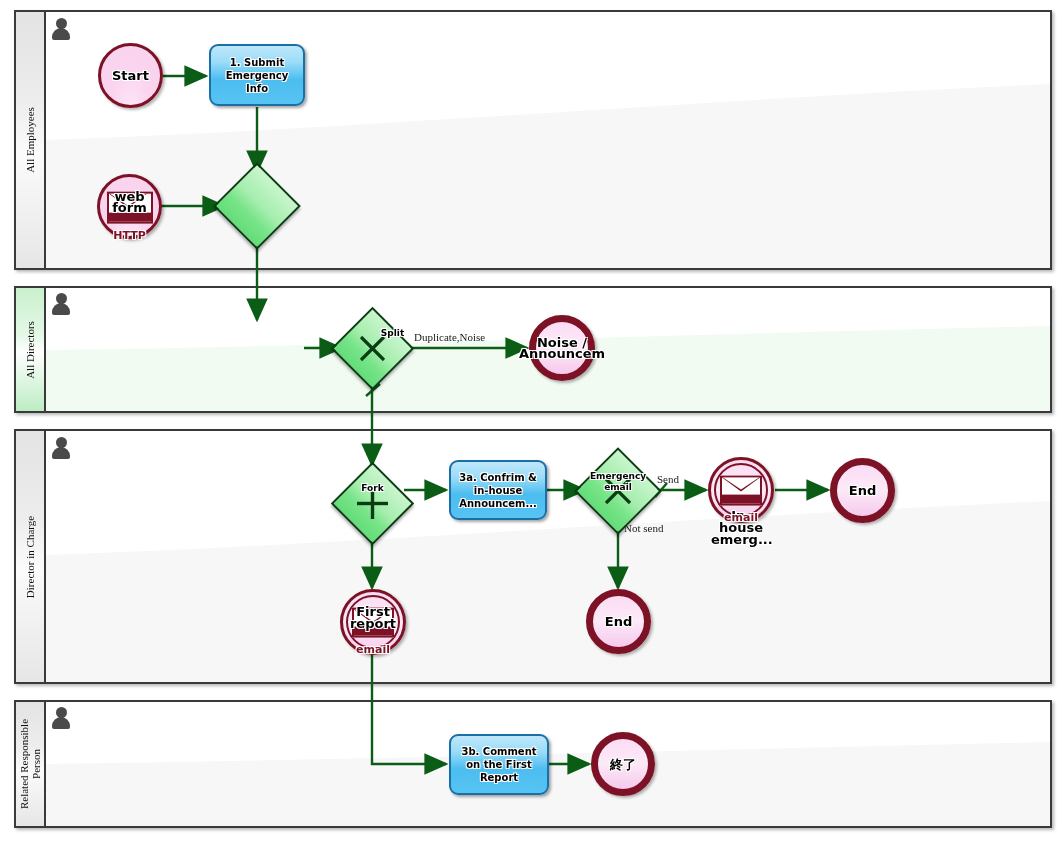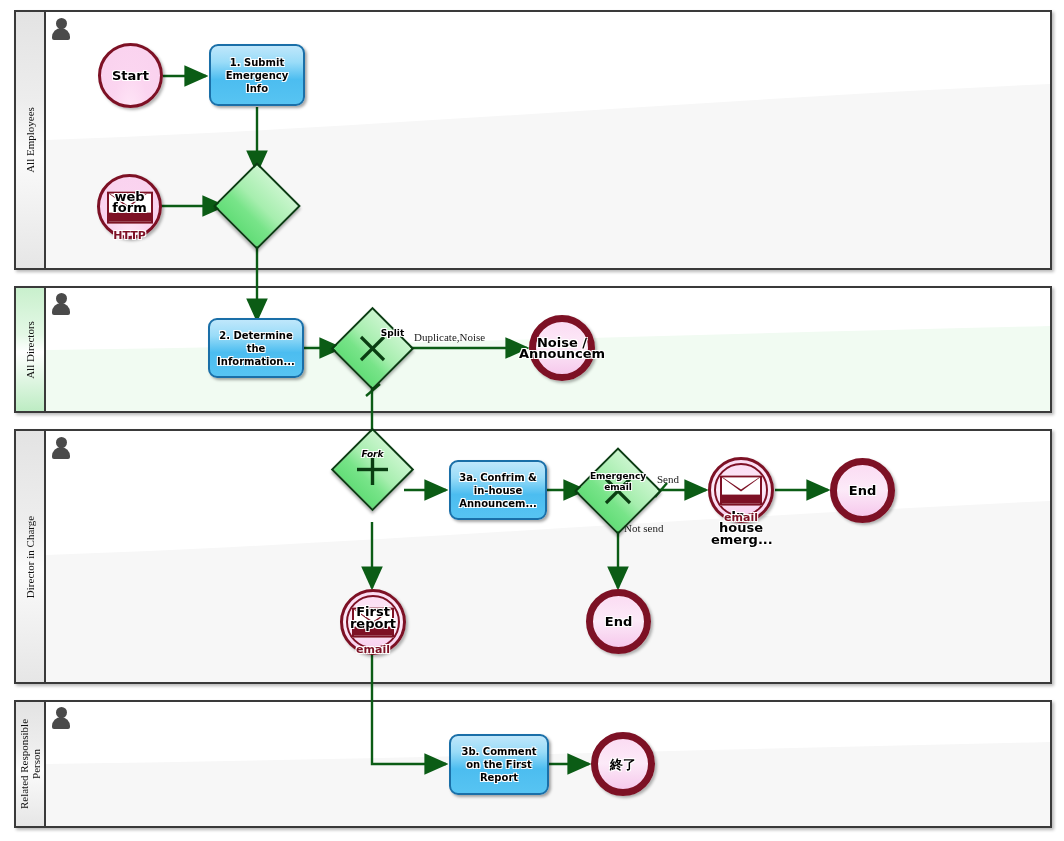--- a/index.html
+++ b/index.html
@@ -241,38 +241,35 @@
         <div class="msg-band"></div>
       </div>
       <span class="ev-label" style="position:absolute;top:14px;left:0;width:100%;">web form</span>
       <span class="ev-sub below">HTTP</span>
     </div>
 
     <div class="node gw" style="left:226px;top:175px;width:62px;height:62px;">
       <div class="dia"></div>
     </div>
 
-    <div class="node task" style="left:208px;top:318px;width:96px;height:60px;">
-      <span>2. Determine the Information...</span>
-    </div>
 
     <div class="node gw" style="left:343px;top:319px;width:59px;height:59px;">
       <div class="dia"></div>
       <svg class="mark" viewBox="0 0 59 59">
         <line x1="18" y1="18" x2="41" y2="41" stroke="#0a3d12" stroke-width="3.2"></line>
         <line x1="41" y1="18" x2="18" y2="41" stroke="#0a3d12" stroke-width="3.2"></line>
       </svg>
       <span class="gw-label" style="top:9px;padding-left:40px;">Split</span>
     </div>
 
     <div class="node ev ev-end" style="left:529px;top:315px;width:66px;height:66px;">
       <span class="ev-label">Noise / Announcem</span>
     </div>
 
-    <div class="node gw" style="left:343px;top:440px;width:59px;height:59px;font-style:italic;">
+    <div class="node gw" style="left:343px;top:474px;width:59px;height:59px;">
       <div class="dia"></div>
       <svg class="mark" viewBox="0 0 59 59">
         <line x1="29.5" y1="14" x2="29.5" y2="45" stroke="#0a3d12" stroke-width="3.4"></line>
         <line x1="14" y1="29.5" x2="45" y2="29.5" stroke="#0a3d12" stroke-width="3.4"></line>
       </svg>
       <span class="gw-label" style="top:9px;">Fork</span>
     </div>
 
     <div class="node task" style="left:449px;top:460px;width:98px;height:60px;">
       <span>3a. Confrim &amp; in-house Announcem...</span>

